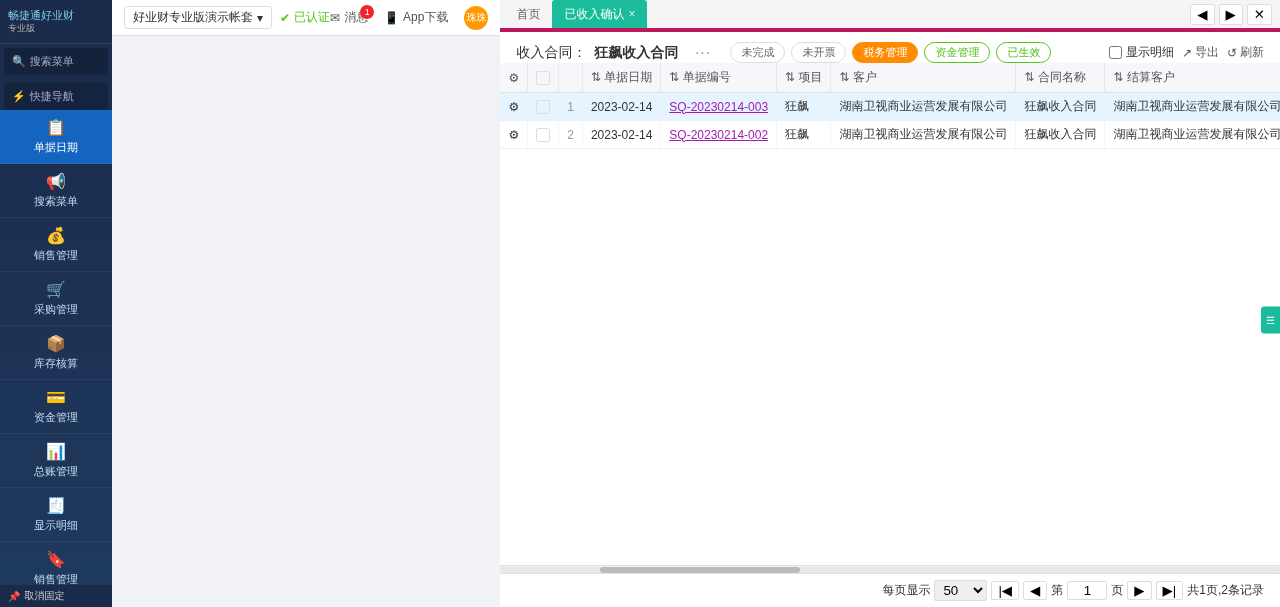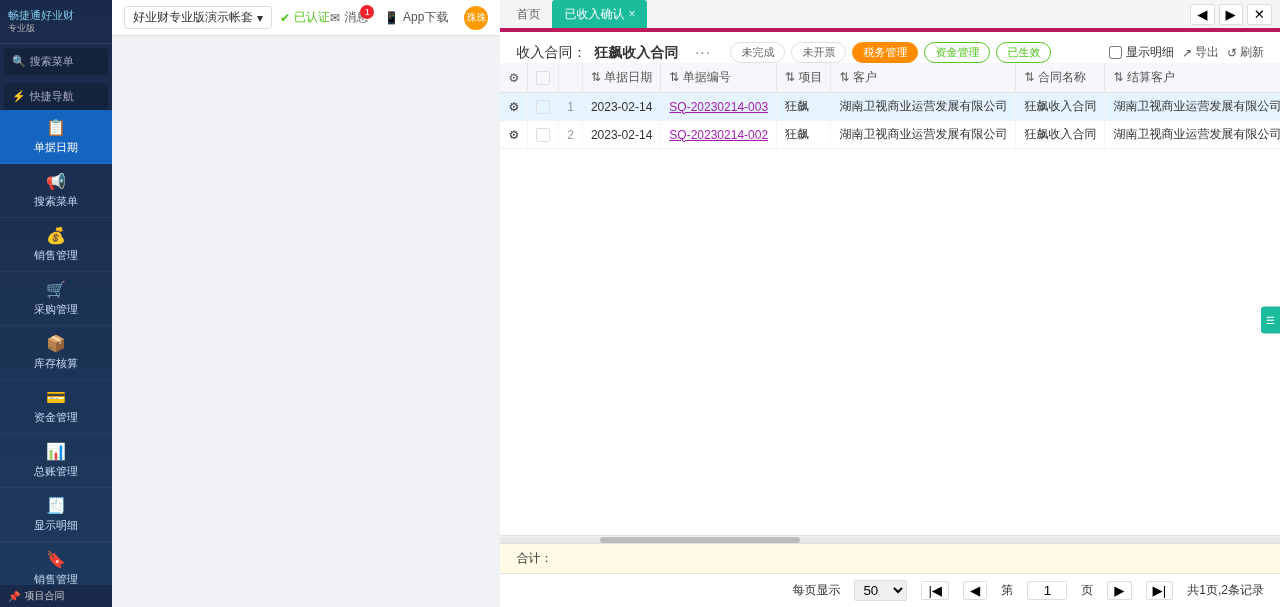--- a/index.html
+++ b/index.html
@@ -71,21 +71,21 @@
     .data-table tr.selected td { background: #e6f4ff; }
     .data-table .link { color: #a21caf; text-decoration: underline; cursor: pointer; }
     .th-settings { width: 30px; text-align: center; }
     .th-check { width: 30px; text-align: center; }
     .row-num { color: #999; text-align: center; }
     
     
     .table-footer { background: #fffbe6; padding: 6px 16px; border-top: 1px solid #e0e0e0; font-size: 12px; display: flex; align-items: center; flex-shrink: 0; }
     
     
-    .pagination { padding: 6px 16px; display: flex; align-items: center; justify-content: flex-end; gap: 14px; font-size: 12px; border-top: 1px solid #e0e0e0; flex-shrink: 0; }
+    .pagination { padding: 6px 16px; display: flex; align-items: center; justify-content: flex-end; gap: 4px; font-size: 12px; border-top: 1px solid #e0e0e0; flex-shrink: 0; }
     .pagination select { border: 1px solid #ddd; padding: 1px 4px; border-radius: 2px; }
     .pagination button { border: 1px solid #ddd; background: #fff; padding: 1px 6px; cursor: pointer; border-radius: 2px; }
     .pagination button:disabled { color: #ccc; cursor: default; }
     .page-input { border: 1px solid #ddd; width: 40px; text-align: center; padding: 1px 2px; border-radius: 2px; }
     
     
     .scroll-bar-area { height: 8px; background: #f0f0f0; border-top: 1px solid #e0e0e0; display: flex; align-items: center; padding: 0 0; flex-shrink: 0; }
     .scroll-bar-track { flex: 1; height: 6px; background: #e8e8e8; border-radius: 3px; position: relative; }
     .scroll-bar-thumb { width: 200px; height: 6px; background: #bbb; border-radius: 3px; position: absolute; left: 100px; }
 
@@ -307,23 +307,20 @@
               </tbody>
           </table>
         </div>
 
         <div class="scroll-bar-area">
           <div class="scroll-bar-track">
             <div class="scroll-bar-thumb"></div>
           </div>
         </div>
 
-        <div class="table-footer">
-          <span>合计：</span>
-        </div>
 
         <div class="pagination">
           <span>每页显示</span>
           <select>
             <option>50</option>
             <option>10</option>
             <option>20</option>
             <option>100</option>
           </select>
           <button>|◀</button>
@@ -339,14 +336,14 @@
         <div class="float-btn" style="position:absolute; right:0; top:50%; transform:translateY(-50%); background:#1abc9c; color:#fff; padding:8px 4px; border-radius:3px 0 0 3px; cursor:pointer; font-size:10px;">
           <span>☰</span>
         </div>
       </div>
     </div>
   </div>
 </div>
 
 <div style="position:absolute; bottom:0; left:0; width:112px; background:#1a2a4a; color:#ccc; font-size:10px; padding:4px 8px; display:flex; align-items:center; gap:4px;">
   <span>📌</span>
-  <span>项目合同</span>
+  <span>取消固定</span>
 </div>
 
 </body></html>

